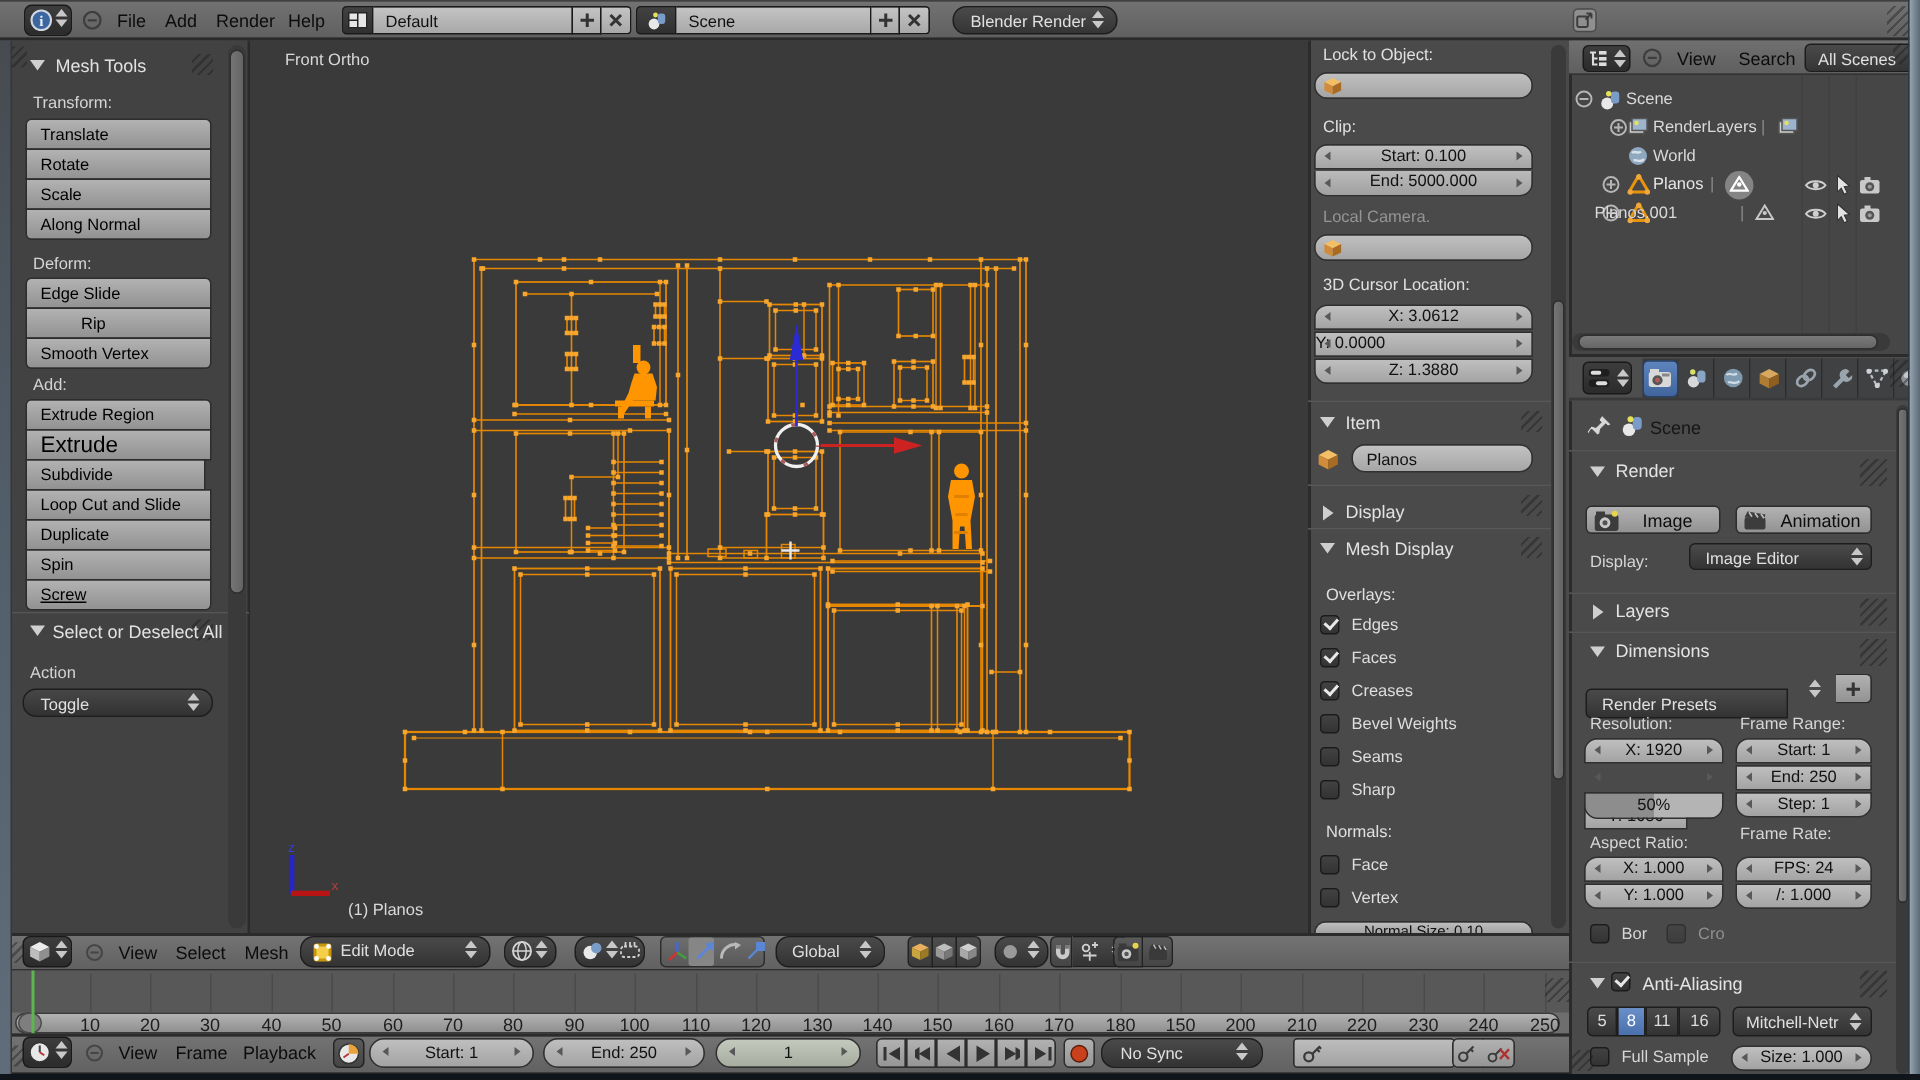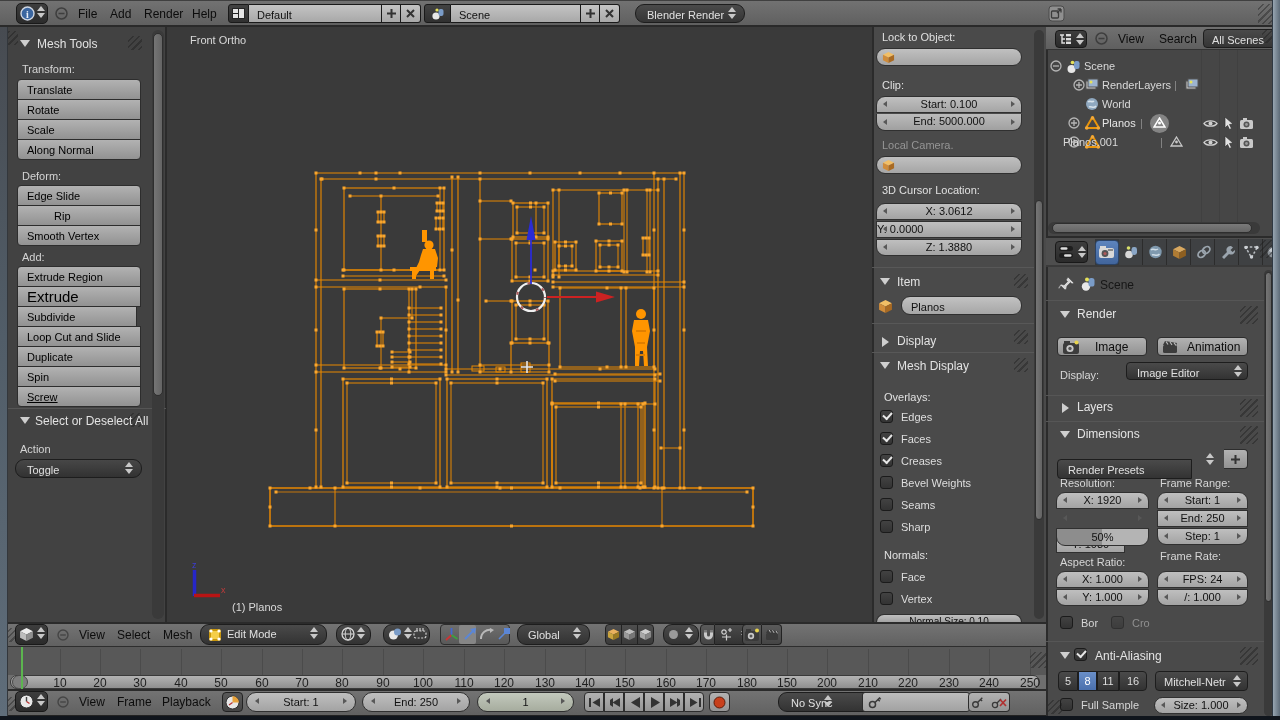--- a/index.html
+++ b/index.html
@@ -1214,21 +1214,21 @@
       <path d="M9 1l3 2v5l-3 2z" fill="#333"></path>
     </svg>
 <svg class="abs" style="left:688px;top:697px" width="14" height="11">
       <path d="M2 1l7.5 4.5L2 10z" fill="#333"></path>
       <path d="M12 1v9" stroke="#333" stroke-width="2"></path>
     </svg>
 <div class="abs" style="left:709px;top:692px;width:21px;height:20px;background:linear-gradient(#b2b2b2,#959595);border:1px solid #2d2d2d;border-radius:4px;"></div>
 <svg class="abs" style="left:713px;top:696px" width="13" height="13">
       <circle cx="6.5" cy="6.5" r="5.5" fill="#c8401c" stroke="#5a1d0c"></circle>
     </svg>
-<div class="abs" style="left:734px;top:692px;width:108px;height:20px;background:linear-gradient(#4a4a4a,#333);border:1px solid #1d1d1d;border-radius:9px;margin-left:44px;"><span style="font-size:11px;color:#e0e0e0;padding-left:12px;line-height:18px;">No Sync</span></div>
+<div class="abs" style="left:734px;top:692px;width:108px;height:20px;background:linear-gradient(#4a4a4a,#333);border:1px solid #1d1d1d;border-radius:9px;"><span style="font-size:11px;color:#e0e0e0;padding-left:12px;line-height:18px;">No Sync</span></div>
 <div class="ud u" style="left:824px;top:695px;border-bottom-color:#c8c8c8"></div>
 <div class="ud d" style="left:824px;top:702px;border-top-color:#c8c8c8"></div>
 <div class="abs" style="left:862px;top:692px;width:108px;height:20px;background:linear-gradient(#bdbdbd,#a2a2a2);border:1px solid #2d2d2d;border-radius:3px;"></div>
 <svg class="abs" style="left:868px;top:695px" width="14" height="14">
       <circle cx="4.5" cy="9.5" r="3" fill="none" stroke="#3a3a3a" stroke-width="1.5"></circle>
       <path d="M7 7.5l5-5M10 4.5l1.8 1.8M11.5 3l1.2 1.2" stroke="#3a3a3a" stroke-width="1.5"></path>
     </svg>
 <div class="abs" style="left:968px;top:692px;width:21px;height:20px;background:linear-gradient(#b2b2b2,#959595);border:1px solid #2d2d2d;border-radius:4px 0 0 4px;"></div>
 <svg class="abs" style="left:971px;top:695px" width="14" height="14">
       <circle cx="4.5" cy="9.5" r="2.8" fill="none" stroke="#3a3a3a" stroke-width="1.4"></circle>

